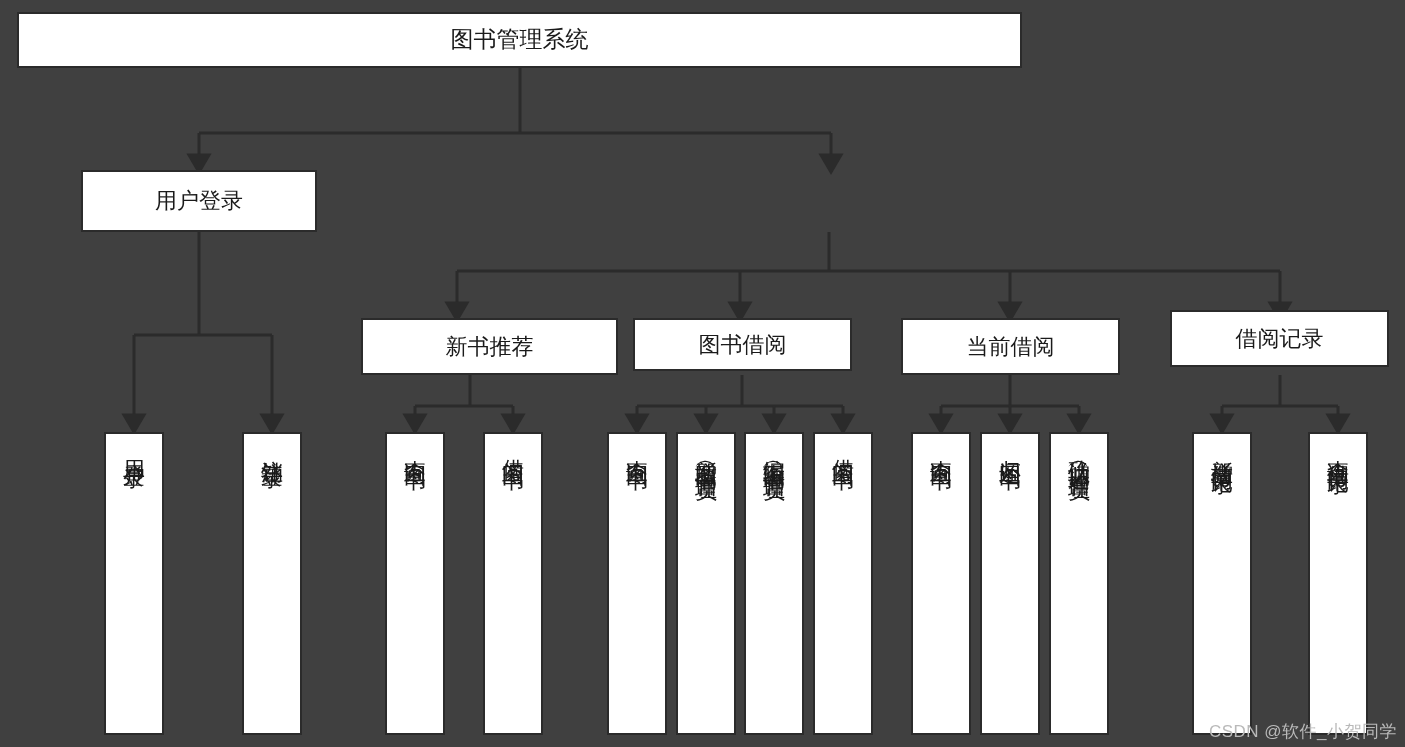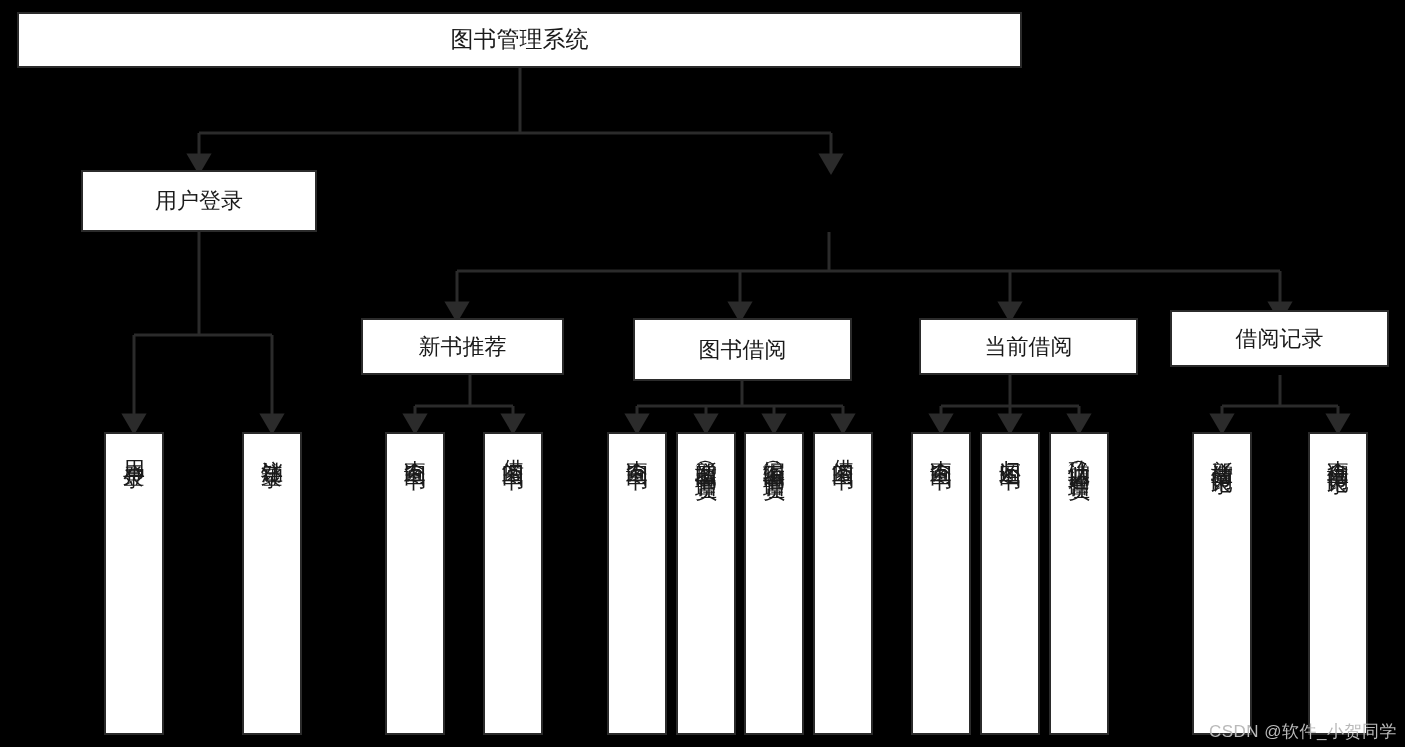--- a/index.html
+++ b/index.html
@@ -7,21 +7,21 @@
     padding: 0;
     background: #ffffff;
   }
   body {
     font-family: "Liberation Sans", "DejaVu Sans", sans-serif;
   }
   #canvas {
     position: relative;
     width: 1405px;
     height: 747px;
-    background: #000000;
+    background: #404040;
     overflow: hidden;
   }
   svg#edges {
     position: absolute;
     left: 0;
     top: 0;
     width: 1405px;
     height: 747px;
   }
   .node {
@@ -124,27 +124,27 @@
   </svg>
 
   <div class="node root" style="left:17px; top:12px; width:1005px; height:56px;">
     <span class="node-label">图书管理系统</span>
   </div>
 
   <div class="node level2" style="left:81px; top:170px; width:236px; height:62px;">
     <span class="node-label">用户登录</span>
   </div>
 
-  <div class="node level3" style="left:361px; top:318px; width:203px; height:57px;">
+  <div class="node level3" style="left:361px; top:318px; width:257px; height:57px;">
     <span class="node-label">新书推荐</span>
   </div>
-  <div class="node level3" style="left:633px; top:318px; width:219px; height:63px;">
+  <div class="node level3" style="left:633px; top:318px; width:219px; height:53px;">
     <span class="node-label">图书借阅</span>
   </div>
-  <div class="node level3" style="left:901px; top:318px; width:219px; height:57px;margin-left:18px;">
+  <div class="node level3" style="left:901px; top:318px; width:219px; height:57px;">
     <span class="node-label">当前借阅</span>
   </div>
   <div class="node level3" style="left:1170px; top:310px; width:219px; height:57px;">
     <span class="node-label">借阅记录</span>
   </div>
 
   <div class="node leaf" style="left:104px; top:432px; width:60px; height:303px;">
     <span class="node-label">用户登录</span>
   </div>
   <div class="node leaf" style="left:242px; top:432px; width:60px; height:303px;">

